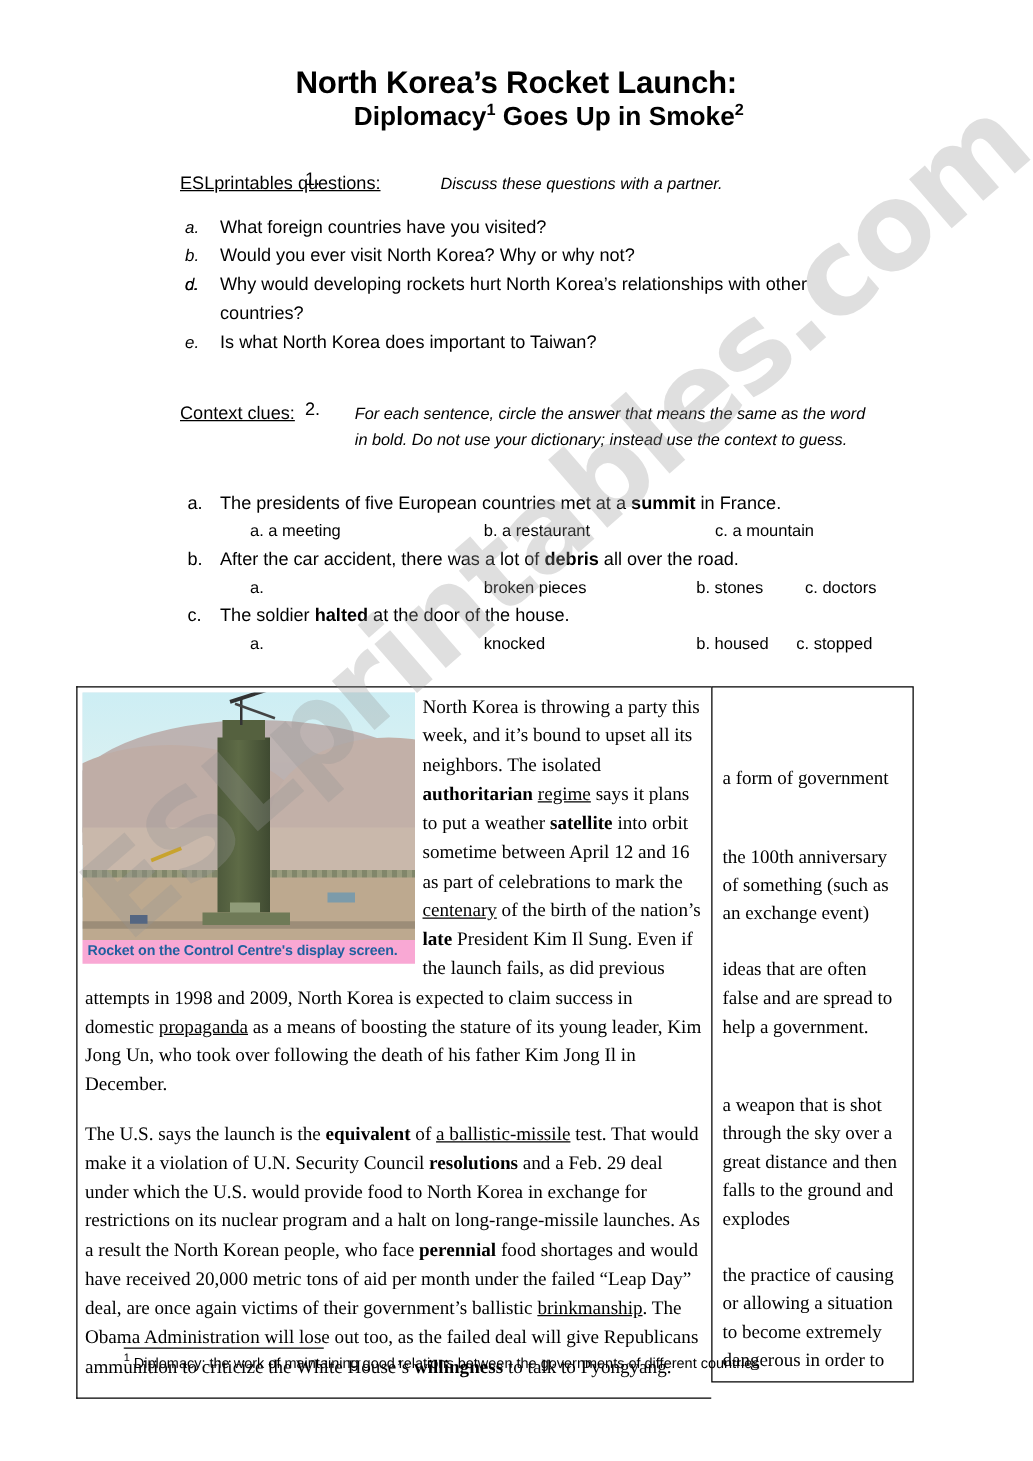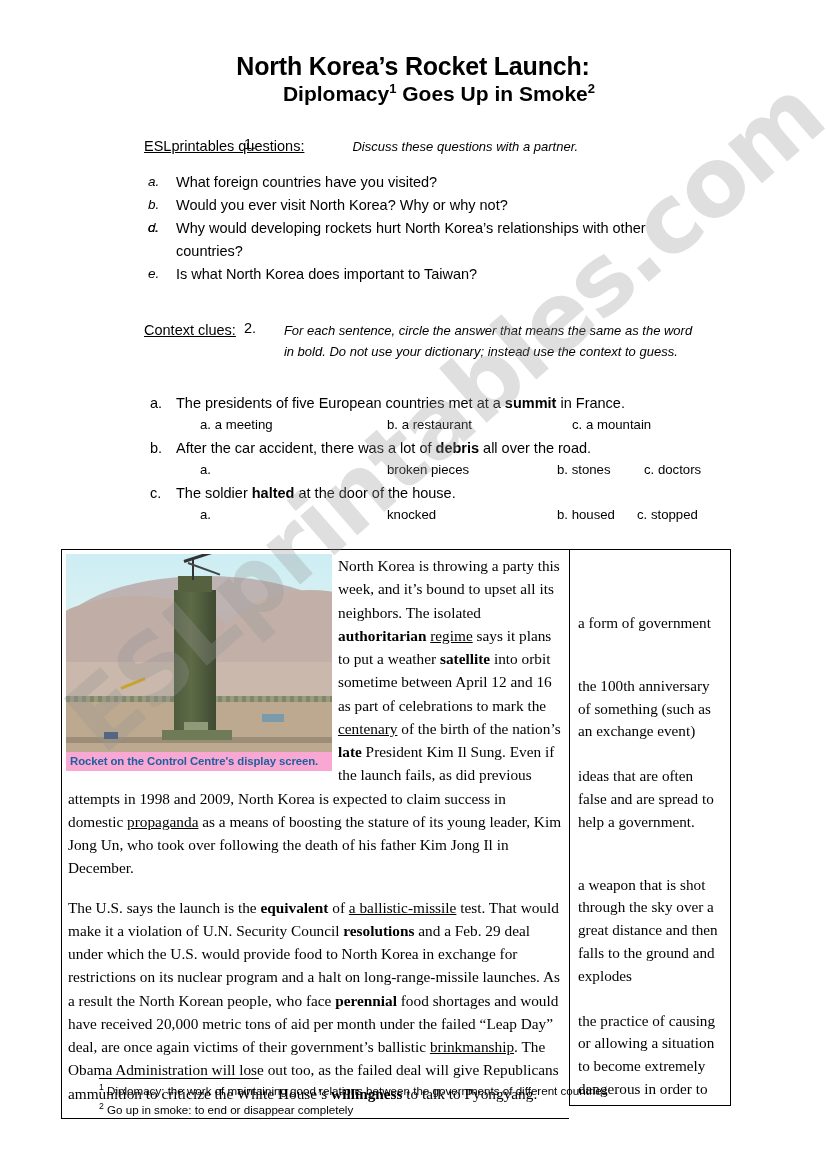--- a/index.html
+++ b/index.html
@@ -440,20 +440,19 @@
         <div class="def-spacer-sm"></div>
         <div>the practice of causing or allowing a situation to become extremely dangerous in order to</div>
       </div>
 
     </div>
   </div>
 
   <div id="footnotes">
     <div class="rule"></div>
     <div><sup>1</sup><span> Diplomacy: the work of maintaining good relations between the governments of different countries</span></div>
-    <div><sup>2</sup><span> Go up in smoke: to end or disappear completely</span></div>
   </div>
 
 </div>
 
 <div id="watermark">
   <div class="wm-text">ESLprintables.com</div>
 </div>
 
 </body></html>

